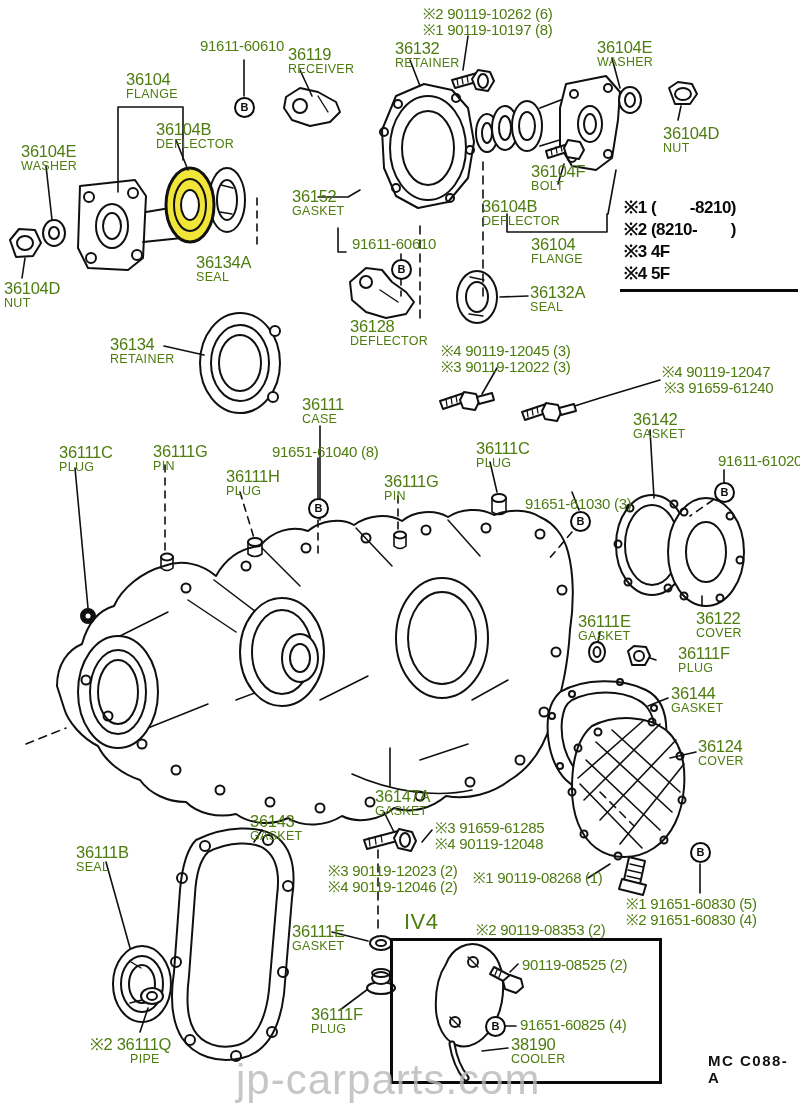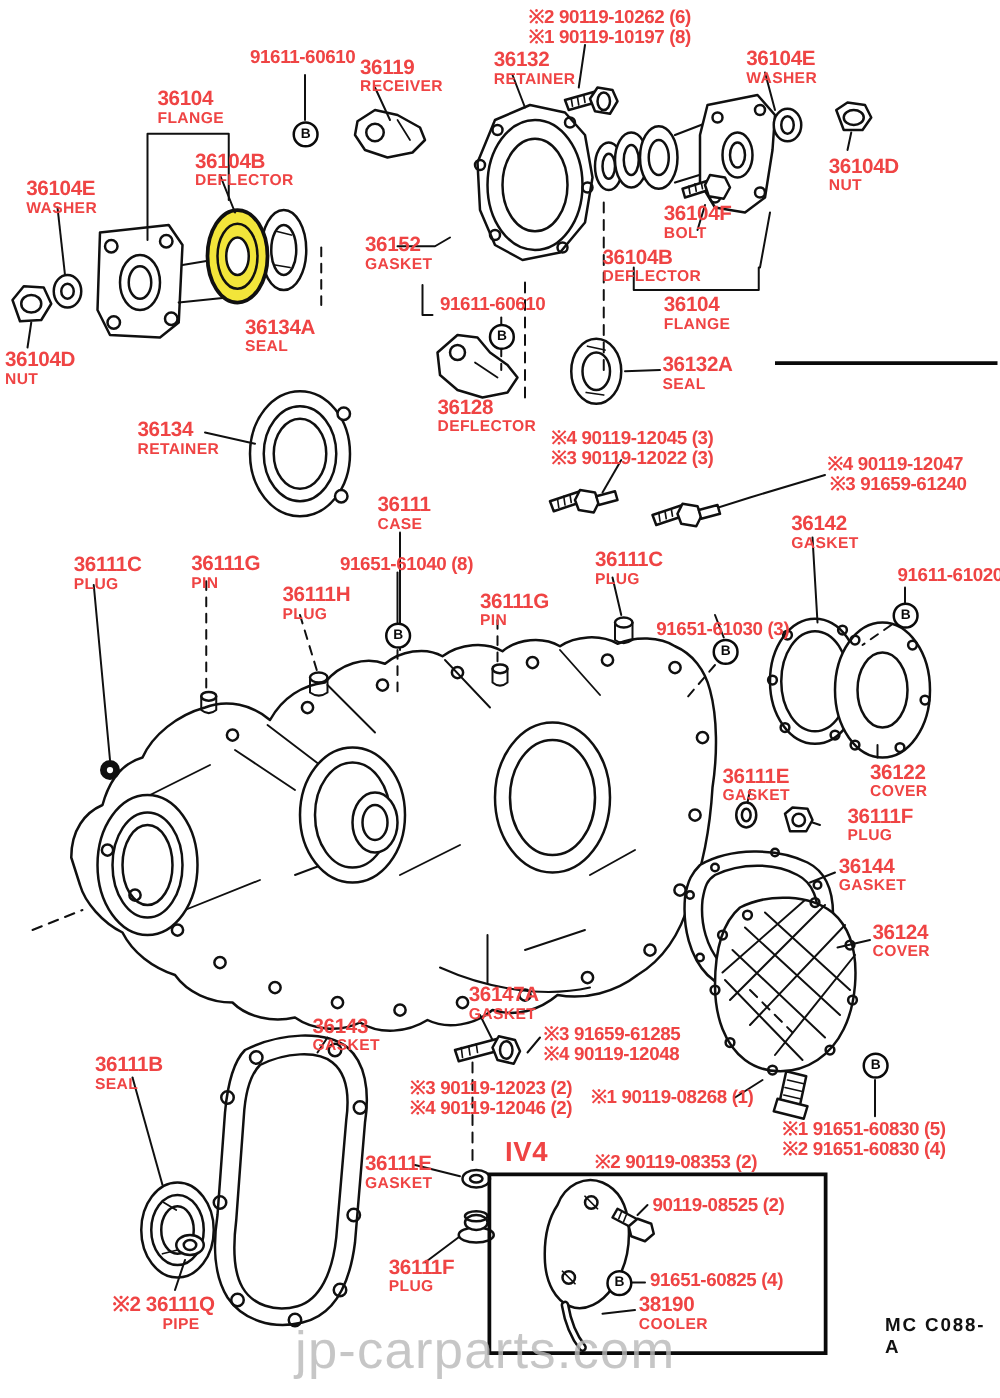--- a/index.html
+++ b/index.html
@@ -1,19 +1,19 @@
 <!DOCTYPE html>
 <html><head>
 <meta charset="utf-8">
 <style>
   html,body{margin:0;padding:0;background:#fff;}
   #stage{position:relative;width:800px;height:1118px;background:#fff;overflow:hidden;
          font-family:"Liberation Sans",sans-serif;}
   #art{position:absolute;left:0;top:0;z-index:1;}
-  .label{position:absolute;z-index:10;color:#ef4444;font-weight:bold;line-height:1.05;
+  .label{position:absolute;z-index:10;color:#4d7c0f;font-weight:normal;line-height:1.05;
          white-space:pre;letter-spacing:-0.3px;}
   .label .num{font-size:16.5px;display:block;}
   .label.ref .num{font-size:15px;}
   .label.big .num{font-size:22px;letter-spacing:0.5px;}
   .label .sub{font-size:12.5px;display:block;letter-spacing:0.3px;}
   .bmark{position:absolute;z-index:11;width:17px;height:17px;border:2px solid #0a0a0a;
          border-radius:50%;background:#fff;text-align:center;
          font:bold 11px/16px "Liberation Sans",sans-serif;color:#0a0a0a;}
   #legend{position:absolute;left:624px;top:197px;z-index:10;}
   .legend-line{font-weight:bold;font-size:17px;line-height:22px;color:#0a0a0a;white-space:pre;
@@ -356,20 +356,26 @@
         <circle cx="455" cy="1022" r="5"></circle>
     <path d="M468,957 L478,967 M450,1017 L460,1027" stroke-width="1.4"></path>
     <path d="M452,1044 C454,1056 458,1068 466,1078" stroke-width="7"></path>
     <path d="M452,1044 C454,1056 458,1068 466,1078" stroke="#fff" stroke-width="3"></path>
     <polygon points="494,967 511,976 507,983 490,974" fill="#fff"></polygon>
     <path d="M497,970 L495,975 M501,972 L499,977" stroke-width="1.3"></path>
     <polygon points="510,975 521,979 523,987 516,993 505,989 503,981" fill="#fff"></polygon>
   </g>
 </svg>
 
+  <div id="legend">
+    <div class="legend-line">※1 (        -8210)</div>
+    <div class="legend-line">※2 (8210-        )</div>
+    <div class="legend-line">※3 4F</div>
+    <div class="legend-line">※4 5F</div>
+  </div>
   <div id="legend-underline"></div>
 
   <div id="inset-box"></div>
 
   <div id="doc-code">MC C088-A</div>
   <div id="watermark">jp-carparts.com</div>
 
   <div id="labels-layer">
       <div class="label ref" style="left: 200px; top: 38px;"><span class="num">91611-60610</span></div>
       <div class="label" style="left: 288px; top: 46px;"><span class="num">36119</span><span class="sub">RECEIVER</span></div>

